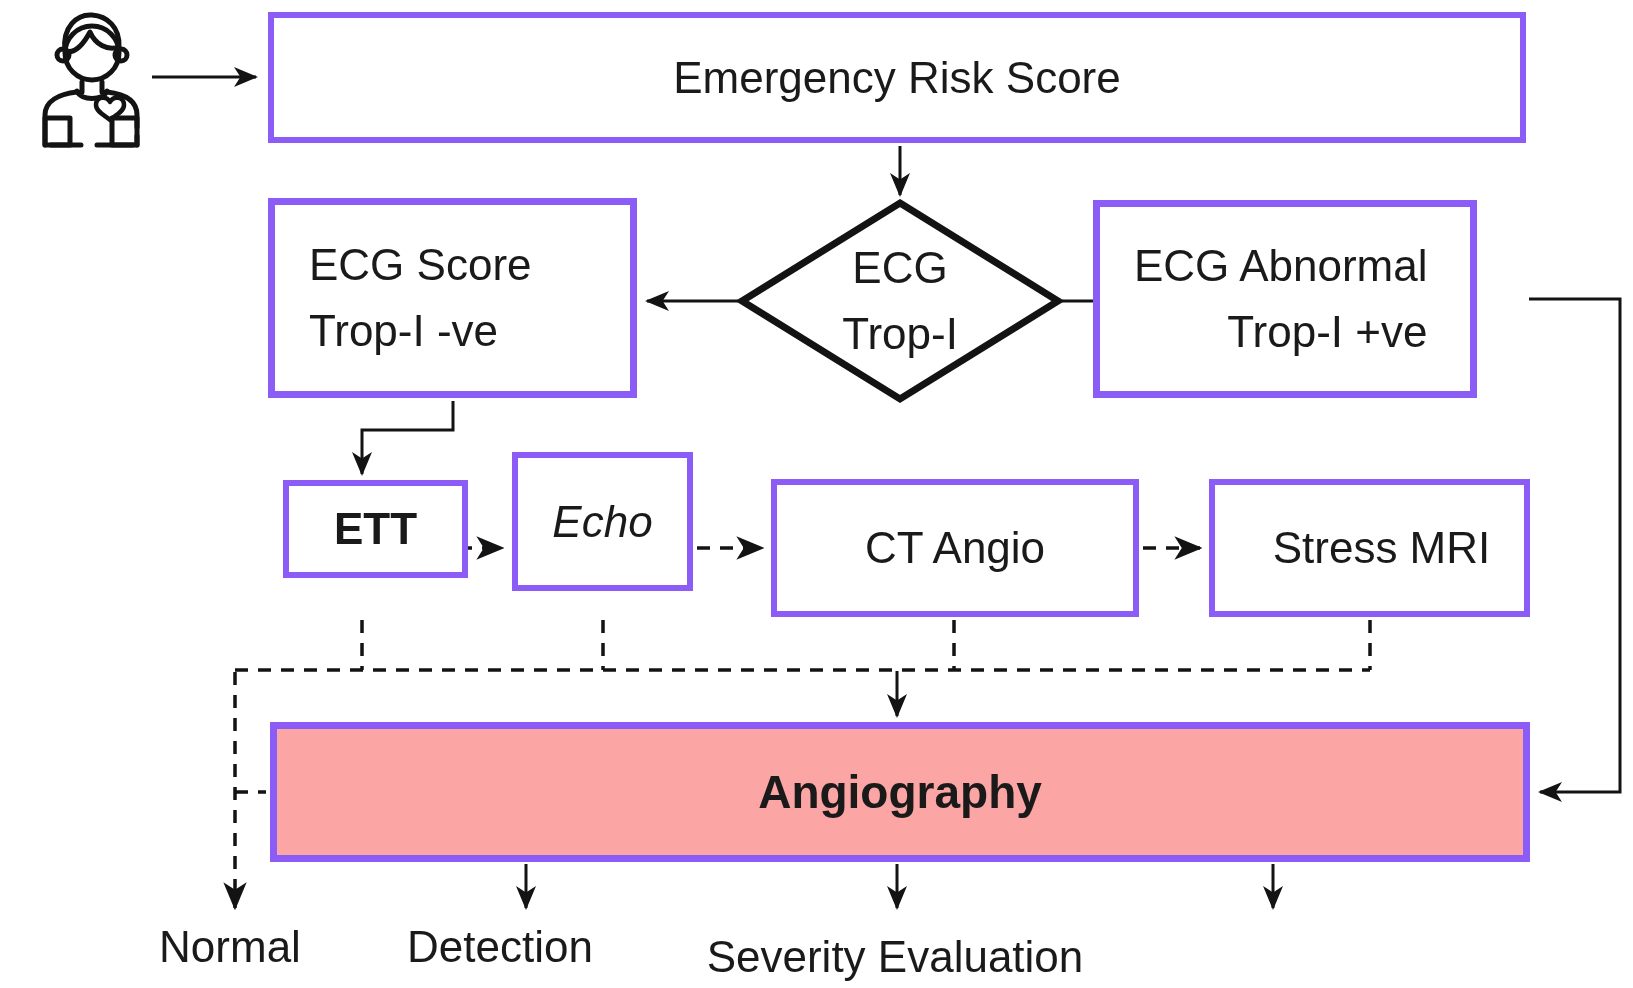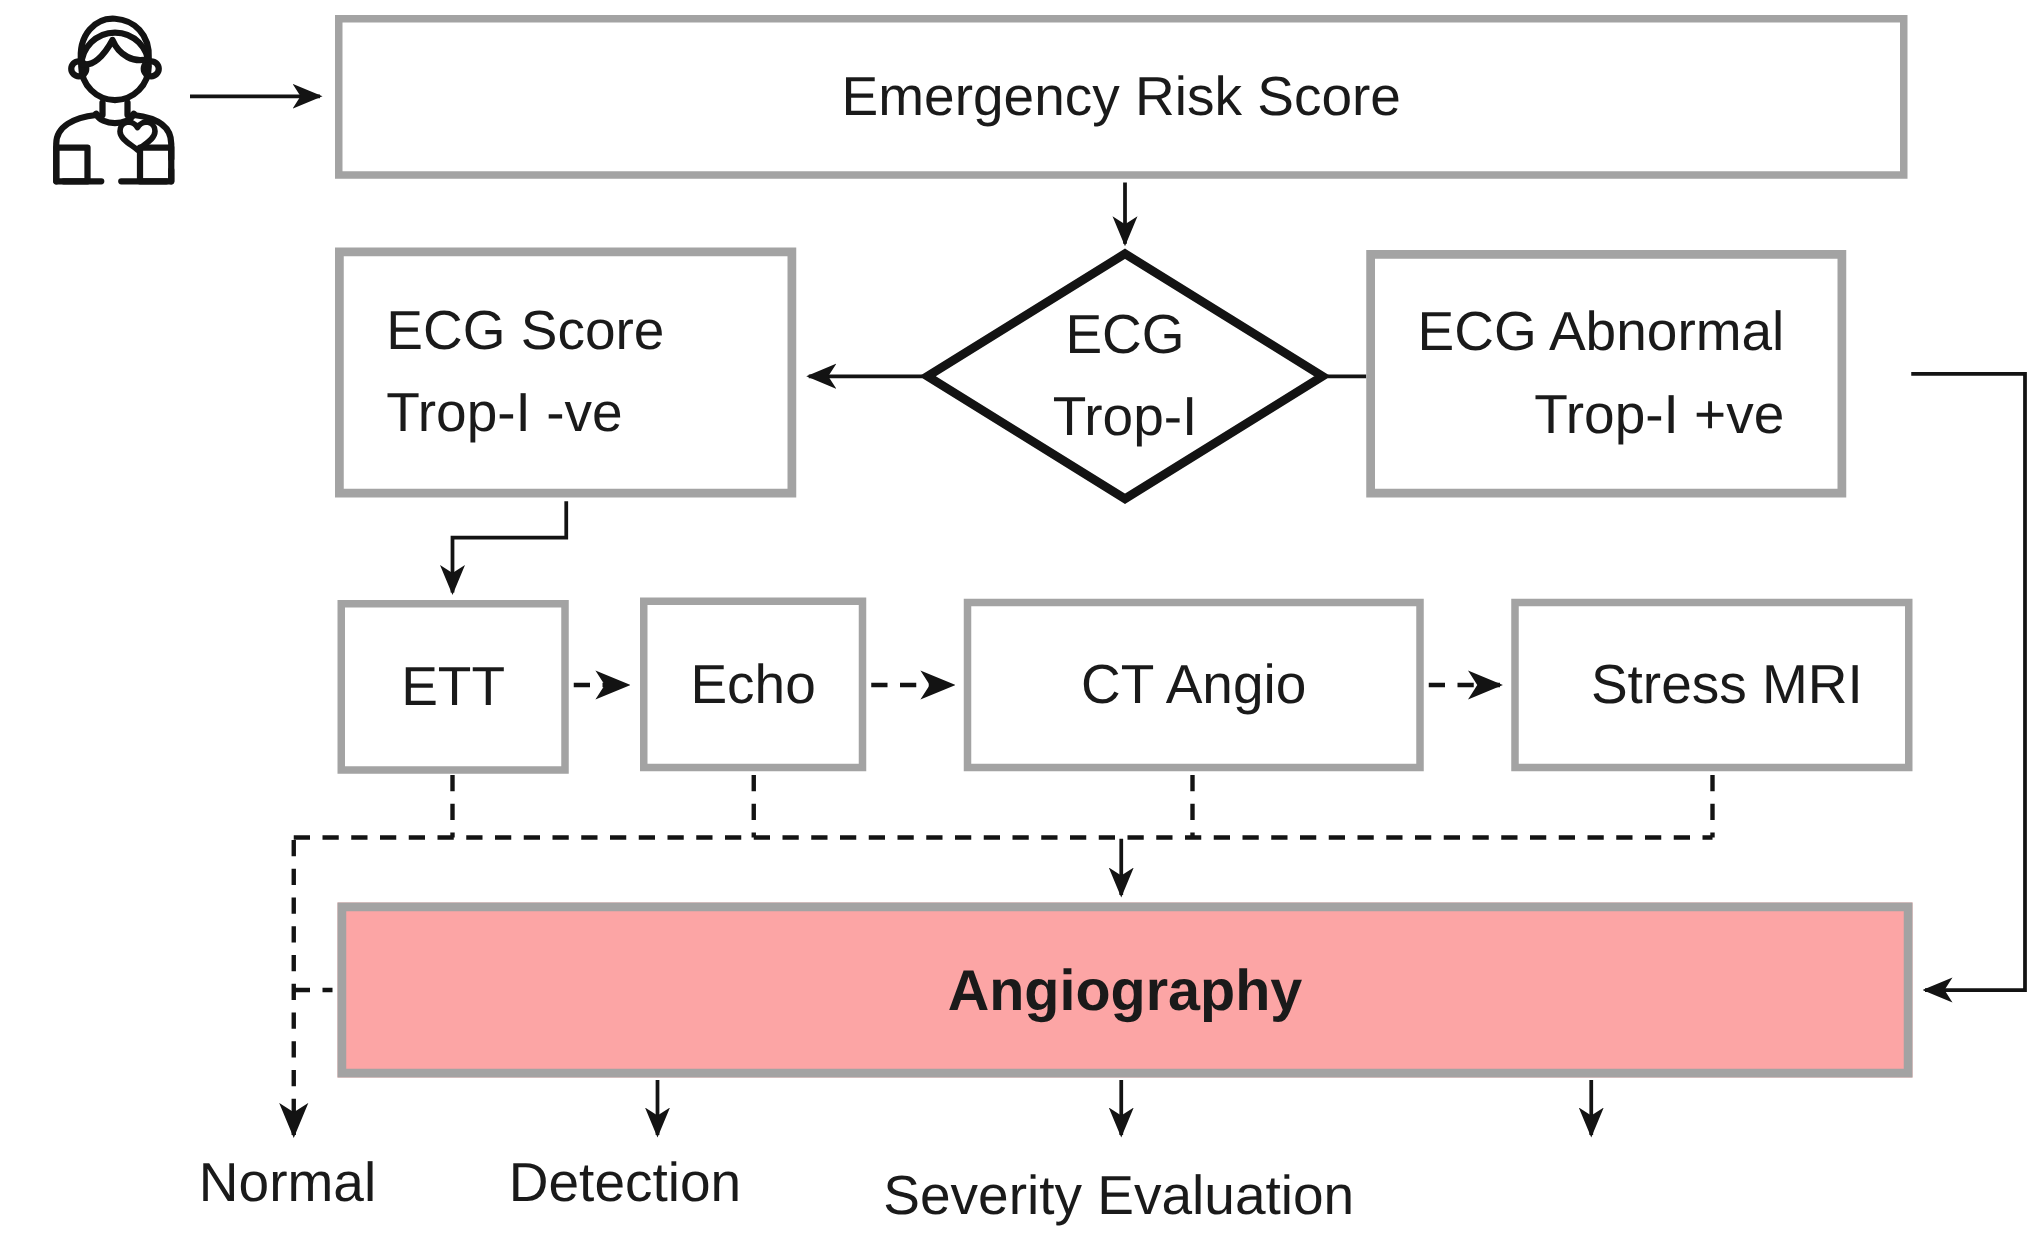--- a/index.html
+++ b/index.html
@@ -2,21 +2,21 @@
 <html><head>
 <meta charset="utf-8">
 <style>
   html,body{margin:0;padding:0;background:#fff;}
   .canvas{
     position:relative;width:1633px;height:988px;background:#ffffff;
     font-family:"Liberation Sans", sans-serif;color:#1a1a1a;overflow:hidden;
   }
   svg.layer{position:absolute;left:0;top:0;width:1633px;height:988px;}
   .node{
-    position:absolute;box-sizing:border-box;border:6px solid #a3a3a3;background:#ffffff;
+    position:absolute;box-sizing:border-box;border:6px solid #8b5cf6;background:#ffffff;
     display:flex;align-items:center;justify-content:center;
     font-size:44px;line-height:1.5;white-space:pre;
   }
   .node.left-align{justify-content:flex-start;padding-left:34px;text-align:left;}
   .node.thick{border-width:7px;}
   .node.gray{background:#fca5a5;font-weight:bold;font-size:46px;}
   .diamond-label{
     position:absolute;left:780px;top:234px;width:240px;height:134px;
     display:flex;flex-direction:column;align-items:center;justify-content:center;
     font-size:44px;line-height:1.5;
@@ -91,25 +91,25 @@
 
   <div class="node left-align thick" style="left:1093px;top:200px;width:384px;height:198px;text-align:right;">
     <span><span>ECG Abnormal</span><br><span>Trop-I +ve</span></span>
   </div>
 
   <div class="diamond-label">
     <span>ECG</span>
     <span>Trop-I</span>
   </div>
 
-  <div class="node" style="left:270px;top:480px;width:185px;height:139px;">
+  <div class="node" style="left:283px;top:480px;width:185px;height:98px;font-weight:bold;">
     <span>ETT</span>
   </div>
 
-  <div class="node" style="left:512px;top:478px;width:181px;height:139px;">
+  <div class="node" style="left:512px;top:452px;width:181px;height:139px;font-style:italic;">
     <span>Echo</span>
   </div>
 
   <div class="node" style="left:771px;top:479px;width:368px;height:138px;">
     <span>CT Angio</span>
   </div>
 
   <div class="node" style="left:1209px;top:479px;width:321px;height:138px;padding-left:24px;">
     <span>Stress MRI</span>
   </div>

